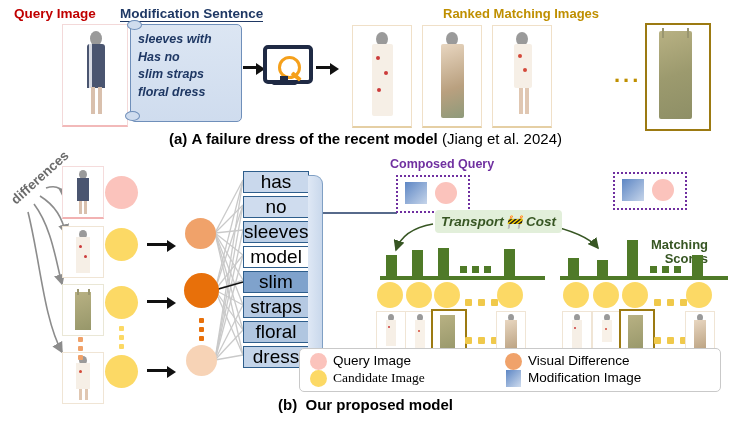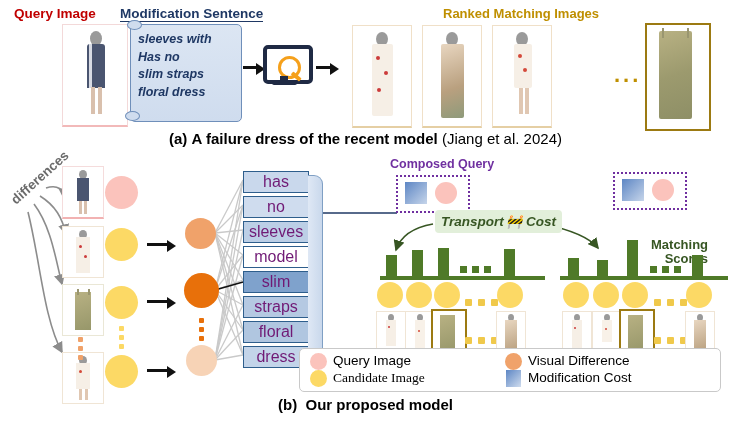--- a/index.html
+++ b/index.html
@@ -58,21 +58,21 @@
 
   
   #diff-label{left:8px;top:196px;font-size:13.5px;font-weight:bold;color:#6b6b6b;
       transform:rotate(-42deg);transform-origin:left top;}
 
   .circ{position:absolute;border-radius:50%;}
   .vdots{position:absolute;width:5px;}
   .vdots i{display:block;width:5px;height:5px;margin-bottom:4px;border-radius:1px;}
 
   .wordbox{position:absolute;width:64px;height:20px;border:1.3px solid #2E5E8C;
-      font-size:16px;color:#701a75;text-align:center;line-height:19px;}
+      font-size:19px;color:#000000;text-align:center;line-height:19px;}
 
   #brace{position:absolute;left:308px;top:175px;width:14px;height:205px;
       border:1.5px solid #7f9fc4;border-left:none;border-radius:0 9px 9px 0;
       background:linear-gradient(90deg,#dfe8f5,#c9d8ec);}
 
   #lbl-composed{left:390px;top:157px;font-size:12.5px;font-weight:bold;color:#7030A0;}
   .cq-box{position:absolute;border:2px dotted #7030A0;}
   .cq-sq{position:absolute;width:22px;height:22px;
       background:linear-gradient(135deg,#5d86c4 0%,#c6d5ea 100%);}
   .cq-ci{position:absolute;width:22px;height:22px;border-radius:50%;background:#FBC3BC;}
@@ -380,19 +380,19 @@
 </div>
 
 <div class="abs" id="legend">
   <div class="leg-ci" style="left:10px;top:4px;background:#FBC3BC;"></div>
   <div class="leg-item" style="left:33px;top:4px;">Query Image</div>
   <div class="leg-ci" style="left:10px;top:21px;background:#FCD965;"></div>
   <div class="leg-item" style="left:33px;top:21px;font-family:Liberation Serif, serif;">Candidate Image</div>
   <div class="leg-ci" style="left:205px;top:4px;background:#F0A26A;"></div>
   <div class="leg-item" style="left:228px;top:4px;">Visual Difference</div>
   <div class="leg-sq" style="left:206px;top:21px;"></div>
-  <div class="leg-item" style="left:228px;top:21px;">Modification Cost</div>
+  <div class="leg-item" style="left:228px;top:21px;">Modification Image</div>
 </div>
 
 <div class="abs" id="cap-b">
   <span>(b)</span>
   &nbsp;<span>Our proposed model</span>
 </div>
 
 </body></html>

